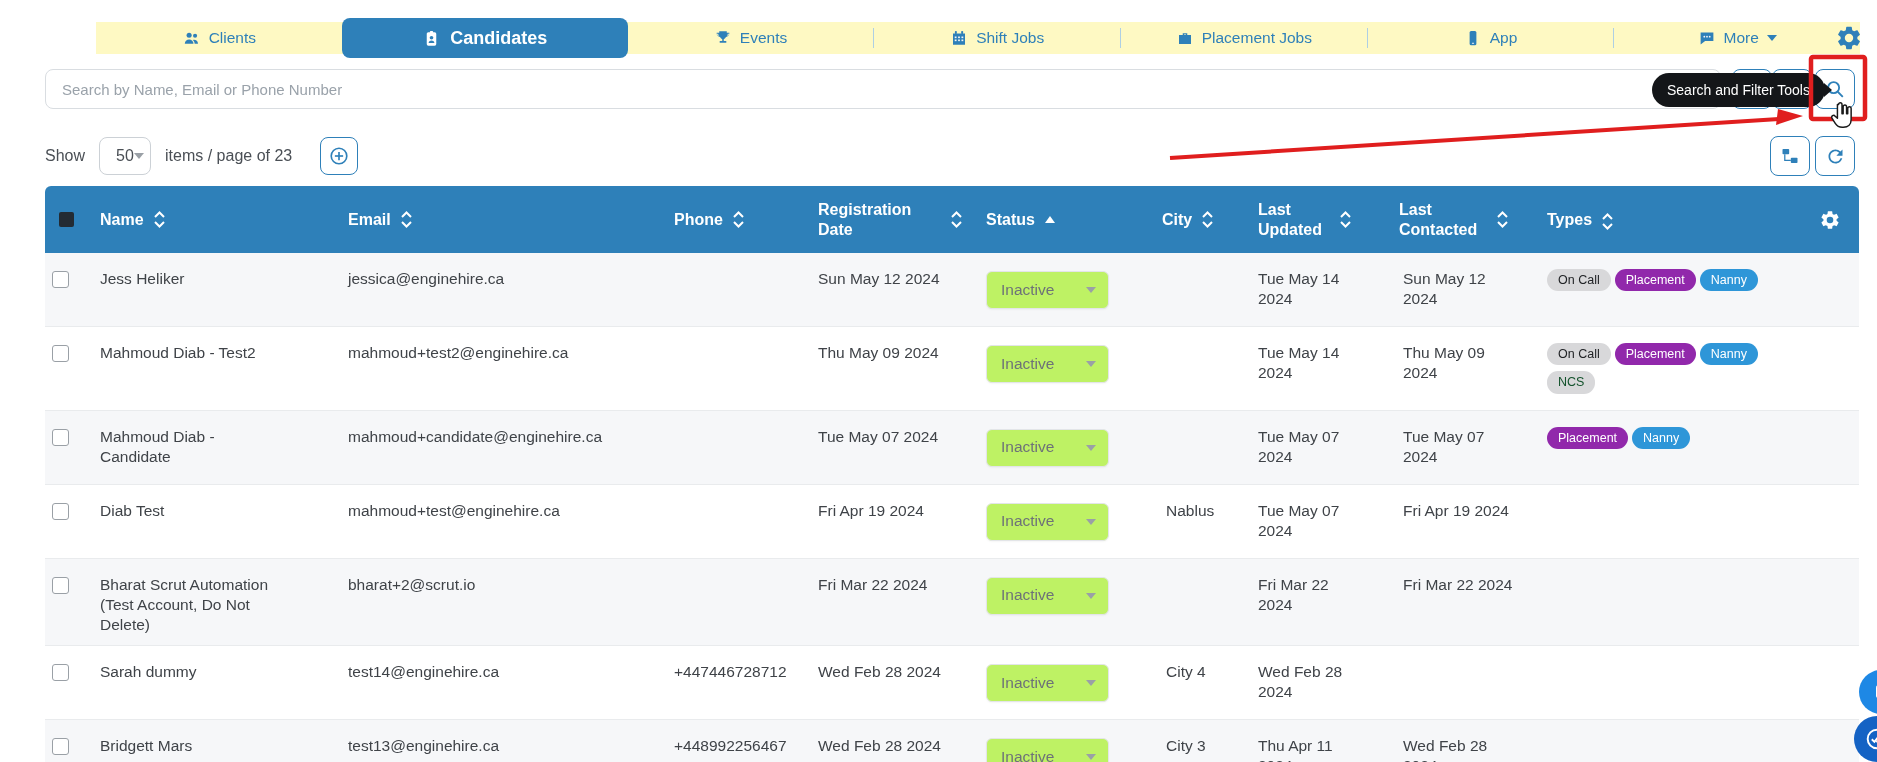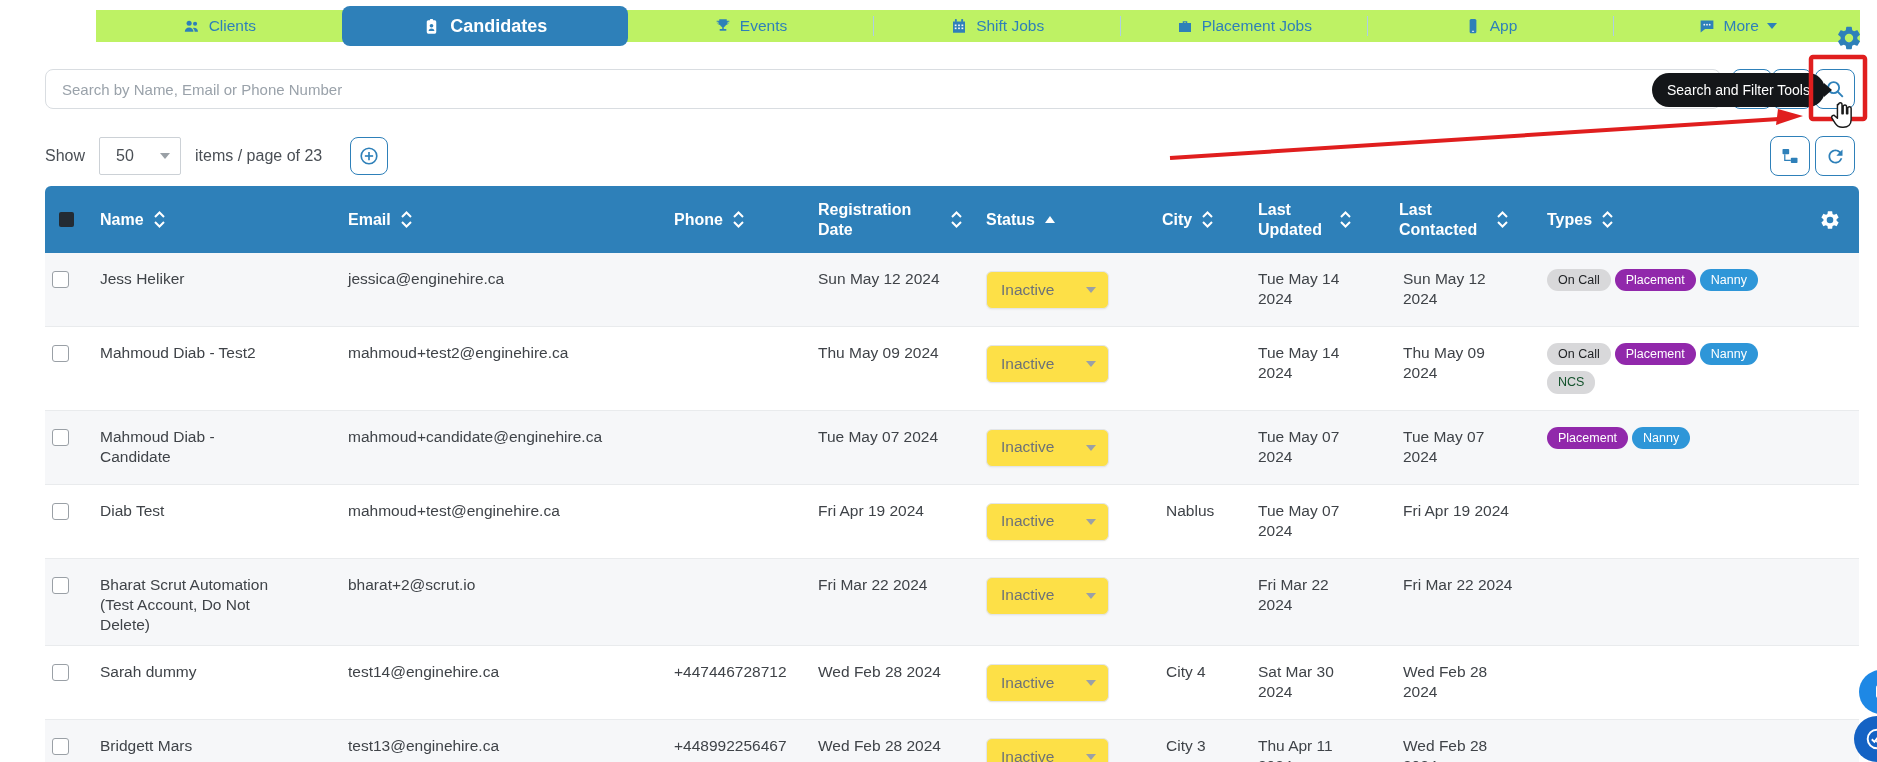--- a/index.html
+++ b/index.html
@@ -1,19 +1,19 @@
 <!DOCTYPE html>
 <html><head>
 <meta charset="utf-8">
 <style>
   html,body{margin:0;padding:0;background:#fff;}
   .page{position:relative;width:1877px;height:762px;overflow:hidden;background:#fff;
         font-family:"Liberation Sans",sans-serif;color:#3f4348;}
   
-  .nav-strip{position:absolute;left:96px;top:10px;width:1764px;height:32px;background:#bef264;
+  .nav-strip{position:absolute;left:96px;top:22px;width:1764px;height:32px;background:#fef9c3;
              display:flex;align-items:center;}
   .nav-item{flex:1 1 0;display:flex;align-items:center;justify-content:center;gap:8px;
             color:#2e80b9;font-size:15.5px;cursor:pointer;white-space:nowrap;}
   .nav-item svg{flex:0 0 auto;}
   .nav-pill{flex:0 0 286px;height:40px;margin-top:0;background:#2e80b9;color:#fff;border-radius:8px;
             display:flex;align-items:center;justify-content:center;gap:9px;font-weight:bold;font-size:18px;}
   .nav-div{flex:0 0 1px;height:20px;background:#aecfe4;}
   .top-gear{position:absolute;right:14px;top:24px;width:28px;height:28px;color:#2e80b9;cursor:pointer;}
   
   .search-input{position:absolute;left:45px;top:69px;width:1676px;height:40px;box-sizing:border-box;
@@ -28,21 +28,21 @@
   .btn-search{left:1815px;top:69px;}
   .btn-columns{left:1770px;top:136px;}
   .btn-refresh{left:1815px;top:136px;}
   .tooltip{position:absolute;left:1652px;top:73px;height:34px;padding:0 15px;background:#141619;color:#fff;
            border-radius:17px;display:flex;align-items:center;font-size:14px;white-space:nowrap;z-index:40;}
   .tooltip:after{content:"";position:absolute;right:-7px;top:50%;transform:translateY(-50%);
                  border-top:7px solid transparent;border-bottom:7px solid transparent;border-left:8px solid #141619;}
   
   .toolbar-left{position:absolute;left:45px;top:136px;height:40px;display:flex;align-items:center;gap:14px;
                 font-size:16px;color:#4a4f55;}
-  .page-size{width:82px;height:38px;box-sizing:border-box;border:1px solid #ccd1d6;border-radius:2px;
+  .page-size{width:52px;height:38px;box-sizing:border-box;border:1px solid #ccd1d6;border-radius:8px;
              background:#fff;display:flex;align-items:center;justify-content:space-between;
              padding:0 10px 0 16px;color:#4a4f55;cursor:pointer;}
   .dd-caret{width:0;height:0;border-left:5px solid transparent;border-right:5px solid transparent;
             border-top:6px solid #9aa0a6;}
   
   .tbl{position:absolute;left:45px;top:186px;width:1814px;
        --cols:37px 248px 326px 144px 168px 180px 92px 145px 150px 265px 59px;}
   .thead{display:grid;grid-template-columns:var(--cols);background:#2e80b9;color:#fff;
          border-radius:6px 6px 0 0;min-height:67px;align-items:center;font-weight:bold;font-size:16px;}
   .hcell{display:flex;align-items:center;gap:10px;padding:0 6px 0 18px;line-height:1.25;cursor:pointer;}
@@ -54,21 +54,21 @@
         background:#fff;font-size:15.5px;}
   .trow:nth-child(odd){background:#f6f7f9;}
   .cell{padding:16px 6px 10px 18px;line-height:1.3;box-sizing:border-box;}
   .col-check{padding-left:0;display:flex;justify-content:center;}
   .cb{width:17px;height:17px;box-sizing:border-box;border:1.6px solid #9aa0a6;border-radius:3px;
       background:#fff;margin-top:2px;cursor:pointer;}
   .col-name{padding-right:58px;}
   .col-lastupd .txt{display:inline-block;max-width:100px;}
   .col-lastcont .txt{display:inline-block;max-width:113px;}
   .status-dd{width:123px;height:38px;box-sizing:border-box;border:1px solid #e3e5e8;border-radius:6px;
-             background:#fde047;box-shadow:0 1px 2px rgba(0,0,0,0.04);display:flex;align-items:center;
+             background:#bef264;box-shadow:0 1px 2px rgba(0,0,0,0.04);display:flex;align-items:center;
              justify-content:space-between;padding:0 12px 0 14px;color:#6d7278;cursor:pointer;margin-top:2px;}
   .col-types{padding-left:12px;}
   .badge{display:inline-block;padding:3px 11px;border-radius:11px;font-size:12.5px;font-weight:normal;
          margin:0 4px 6px 0;white-space:nowrap;}
   .hgear{color:#fff;width:22px;height:22px;cursor:pointer;}
   
   .float-circle{position:absolute;border-radius:50%;display:flex;align-items:center;justify-content:center;z-index:30;}
   .fc-top{right:-26px;top:670px;width:44px;height:44px;background:#1e88e5;}
   .fc-bottom{right:-23px;top:716px;width:46px;height:46px;background:#1462c4;}
   
@@ -276,21 +276,21 @@
         <span style="max-width:88px;">Last Contacted</span>
         <span class="sort">
             <svg width="11" height="7" viewBox="0 0 11 7" fill="none" stroke="#fff" stroke-width="2">
               <polyline points="1,6 5.5,1.5 10,6"></polyline>
             </svg>
             <svg width="11" height="7" viewBox="0 0 11 7" fill="none" stroke="#fff" stroke-width="2">
               <polyline points="1,1 5.5,5.5 10,1"></polyline>
             </svg>
           </span>
       </div>
-      <div class="hcell" style="padding-left:12px;">
+      <div class="hcell" style="padding-left:12px;align-items:flex-end;">
         <span>Types</span>
         <span class="sort">
             <svg width="11" height="7" viewBox="0 0 11 7" fill="none" stroke="#fff" stroke-width="2">
               <polyline points="1,6 5.5,1.5 10,6"></polyline>
             </svg>
             <svg width="11" height="7" viewBox="0 0 11 7" fill="none" stroke="#fff" stroke-width="2">
               <polyline points="1,1 5.5,5.5 10,1"></polyline>
             </svg>
           </span>
       </div>
@@ -409,21 +409,20 @@
           <div class="cell col-email"><span class="txt">test14@enginehire.ca</span></div>
           <div class="cell col-phone"><span class="txt">+447446728712</span></div>
           <div class="cell col-reg"><span class="txt">Wed Feb 28 2024</span></div>
           <div class="cell col-status">
             <div class="status-dd">
               <span>Inactive</span>
               <span class="dd-caret"></span>
             </div>
           </div>
           <div class="cell col-city"><span class="txt">City 4</span></div>
-          <div class="cell col-lastupd"><span class="txt">Sat Mar 30 2024</span></div>
           <div class="cell col-lastcont"><span class="txt">Wed Feb 28 2024</span></div>
           <div class="cell col-types"></div>
           <div class="cell col-gear"></div>
         </div>
         <div class="trow">
           <div class="cell col-check">
             <span class="cb"></span>
           </div>
           <div class="cell col-name"><span class="txt">Bridgett Mars</span></div>
           <div class="cell col-email"><span class="txt">test13@enginehire.ca</span></div>

